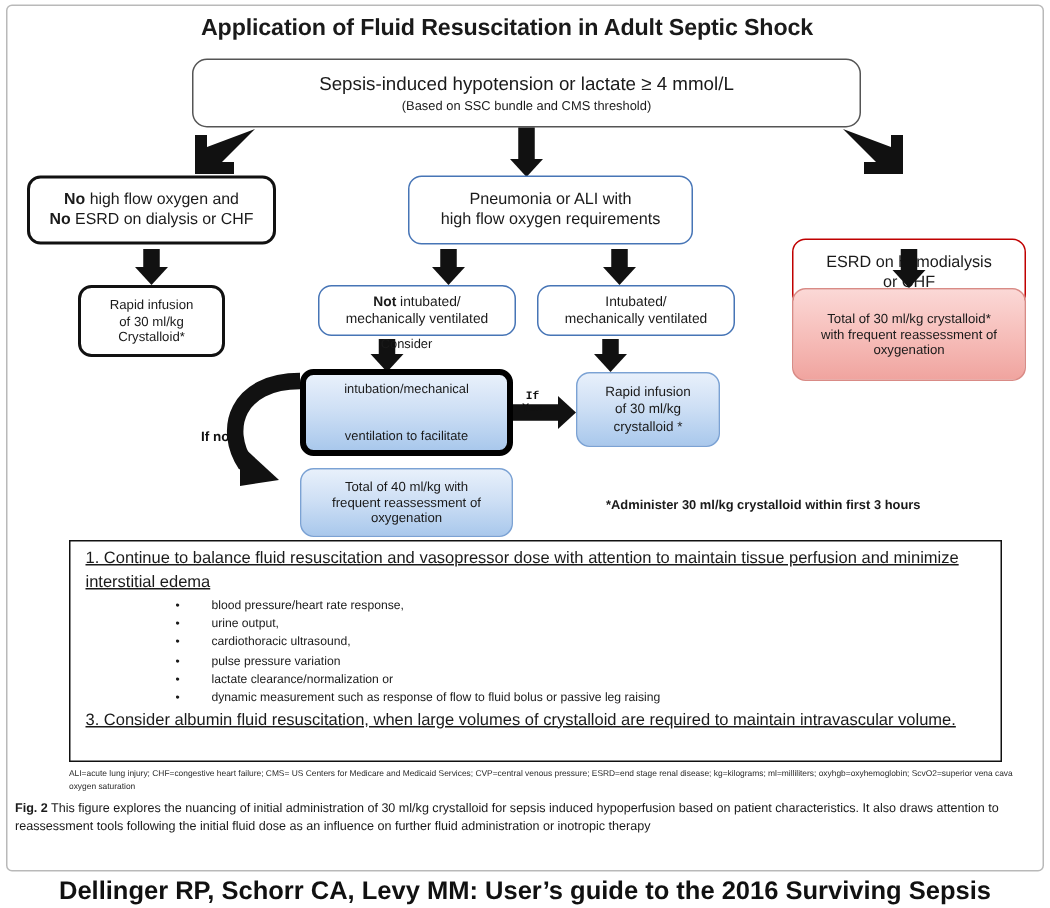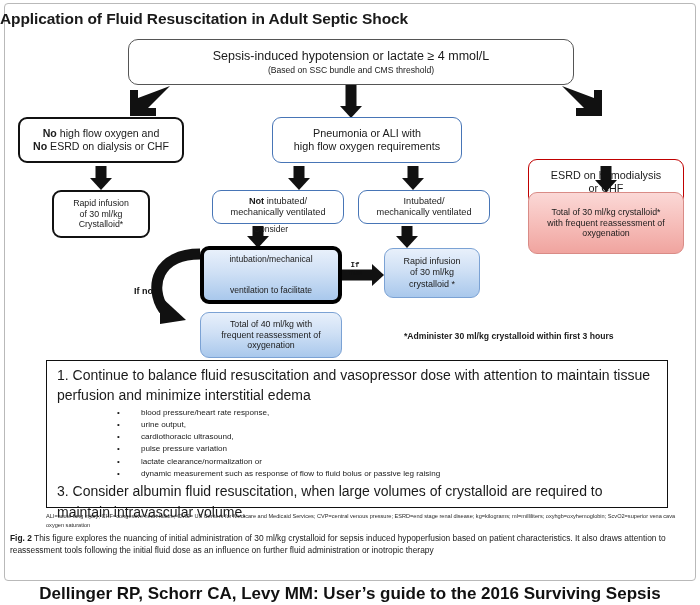--- a/index.html
+++ b/index.html
@@ -13,21 +13,21 @@
     overflow:hidden;
   }
   #figure-frame{
     position:absolute; left:4px; top:3px; width:692px; height:578px;
     border:1px solid #b9b9b9; border-radius:4px; background:#fff;
   }
   .abs{ position:absolute; }
 
   
   #chart-title{
-    left:0; top:10px; width:676px; text-align:left;
+    left:0; top:10px; width:676px; text-align:center;
     font-size:15.5px; font-weight:bold; letter-spacing:-0.1px;
   }
 
   
   .node{
     position:absolute;
     display:flex; flex-direction:column; align-items:center; justify-content:center;
     text-align:center; line-height:1.25;
     border-radius:9px;
   }
@@ -93,21 +93,21 @@
 
   
   #considerations{
     left:46px; top:360px; width:622px; height:148px;
     border:1.6px solid #111; background:#fff; padding:4px 8px 3px 8px;
   }
   #cons-title{
     text-align:center; font-size:9.6px; font-weight:bold;
     text-decoration:underline; margin-bottom:2px;
   }
-  .cons-num{ font-size:14px; line-height:1.45; padding-left:2px; }
+  .cons-num{ font-size:11px; line-height:1.45; padding-left:2px;text-decoration:underline; }
   .cons-bullets{ margin:1px 0 1px 0; padding:0; list-style:none; }
   .cons-bullets li{
     font-size:8.1px; line-height:1.52; padding-left:86px; position:relative;
   }
   .cons-bullets li:before{
     content:"\2022"; position:absolute; left:62px; top:0; font-size:8px;
   }
 
   
   #abbrev{

